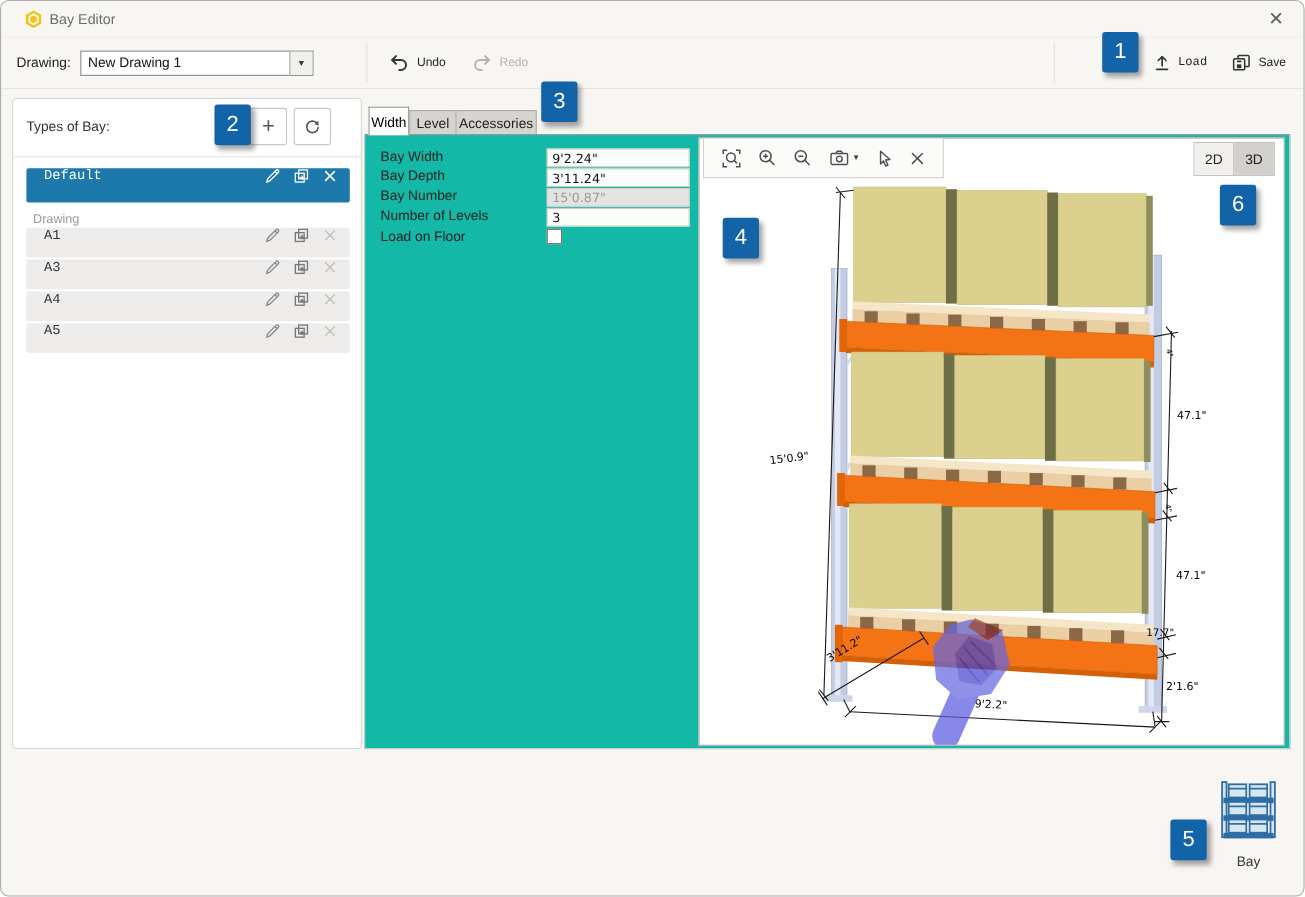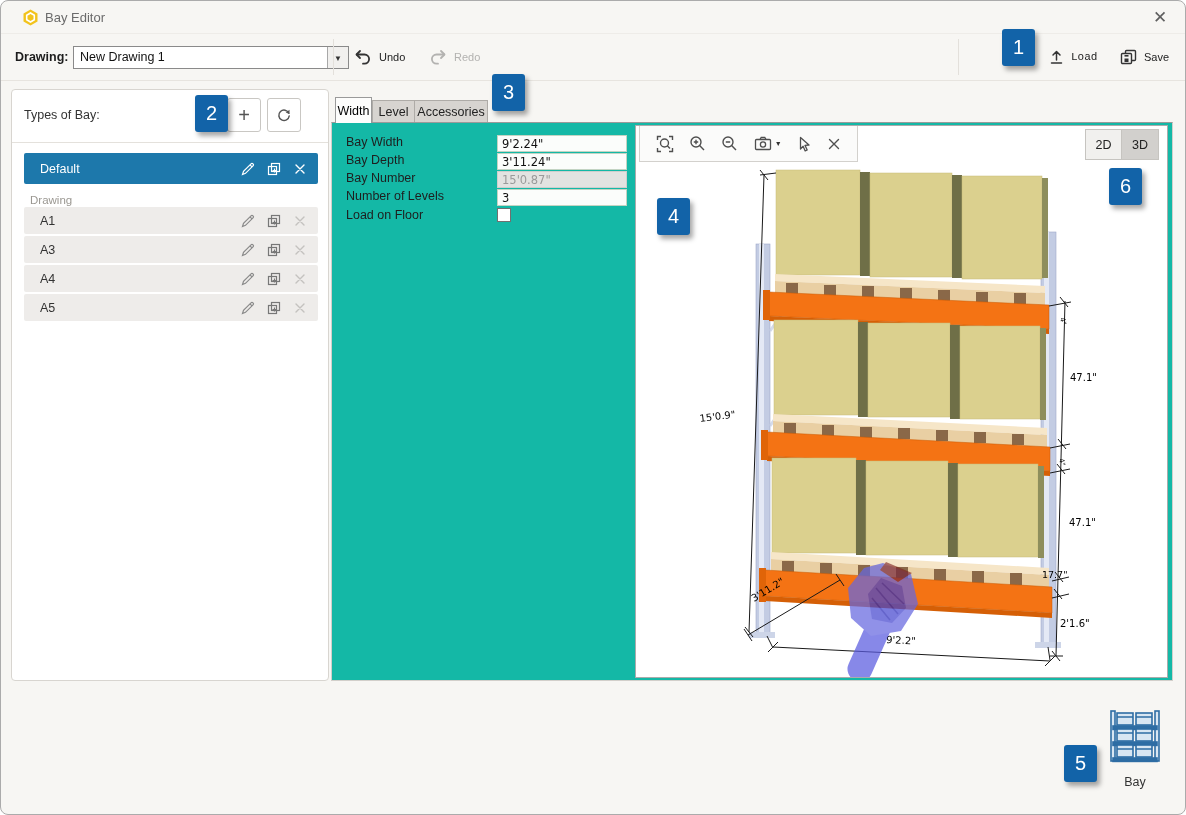--- a/index.html
+++ b/index.html
@@ -9,22 +9,22 @@
 
   
   .titlebar { position:absolute; left:0; top:0; width:100%; height:33px; border-bottom:1px solid #eeece8; }
   .app-icon { position:absolute; left:21px; top:8px; }
   .title-text { position:absolute; left:44px; top:9px; font-size:13px; color:#6b6b6b; }
   .close-x { position:absolute; right:14px; top:6px; width:22px; height:22px; font-size:17px;
              color:#5f5f5f; text-align:center; line-height:22px; cursor:pointer; }
 
   
   .toolbar { position:absolute; left:0; top:33px; width:100%; height:47px; border-bottom:1px solid #e7e4df; }
-  .drawing-label { position:absolute; left:14px; top:16px; font-size:12.5px; font-weight:bold; color:#1d1d1d; }
-  .combo { position:absolute; left:72px; top:12px; width:276px; height:23px; background:#fff;
+  .drawing-label { position:absolute; left:14px; top:16px; font-size:12.5px; font-weight:normal; color:#1d1d1d; }
+  .combo { position:absolute; left:72px; top:12px; width:212px; height:23px; background:#fff;
            border:1px solid #8a8a8a; }
   .combo-value { position:absolute; left:6px; top:3px; font-size:12.5px; color:#111; }
   .combo-btn { position:absolute; right:0; top:0; width:21px; height:21px; background:#f1f0ee;
                border-left:1px solid #a8a8a8; text-align:center; }
   .combo-btn span { font-size:8px; color:#333; line-height:21px; }
   .vsep { position:absolute; top:5px; width:1px; height:36px; background:#e3e0db; }
   .tool-btn { position:absolute; top:11px; height:24px; display:flex; align-items:center; gap:7px;
               font-size:11px; color:#222; cursor:pointer; }
   .tool-btn.disabled { color:#b3b2b0; }
   .tool-btn svg { display:block; }
@@ -35,21 +35,21 @@
            box-shadow:3px 4px 5px rgba(0,0,0,.35); z-index:50; }
 
   
   .left-panel { position:absolute; left:10px; top:88px; width:318px; height:592px; background:#fff;
                 border:1px solid #d8d5d0; border-radius:4px; }
   .lp-header { position:absolute; left:12px; top:18px; font-size:12.5px; color:#333; }
   .sq-btn { position:absolute; top:8px; width:34px; height:34px; background:#fff; border:1px solid #c9c7c3;
             border-radius:3px; display:flex; align-items:center; justify-content:center; cursor:pointer;
             font-size:20px; color:#555; font-weight:300; }
   .lp-divider { position:absolute; left:0; top:52px; width:100%; height:1px; background:#e4e1dc; }
-  .bay-row { position:absolute; left:12px; width:294px; border-radius:2px; display:flex; align-items:center; }
+  .bay-row { position:absolute; left:12px; width:294px; border-radius:2px; display:flex; align-items:flex-start;font-family:Liberation Mono, monospace; }
   .bay-row .row-label { flex:1; font-size:12.5px; padding-left:16px; }
   .row-icons { display:flex; align-items:center; gap:12px; padding-right:12px; }
   .row-default { top:63px; height:31px; background:#1d78ab; color:#fff; }
   .row-item { height:27px; background:#eeecea; color:#333; }
   .group-label { position:absolute; left:18px; top:104px; font-size:11.5px; color:#9b9892; }
   .icon { display:inline-flex; }
 
   
   .tab { position:absolute; font-size:12.5px; display:flex; align-items:center; justify-content:center; cursor:pointer; }
   .tab-size { left:334px; top:96px; width:37px; height:26px; background:#fdfdfc;

